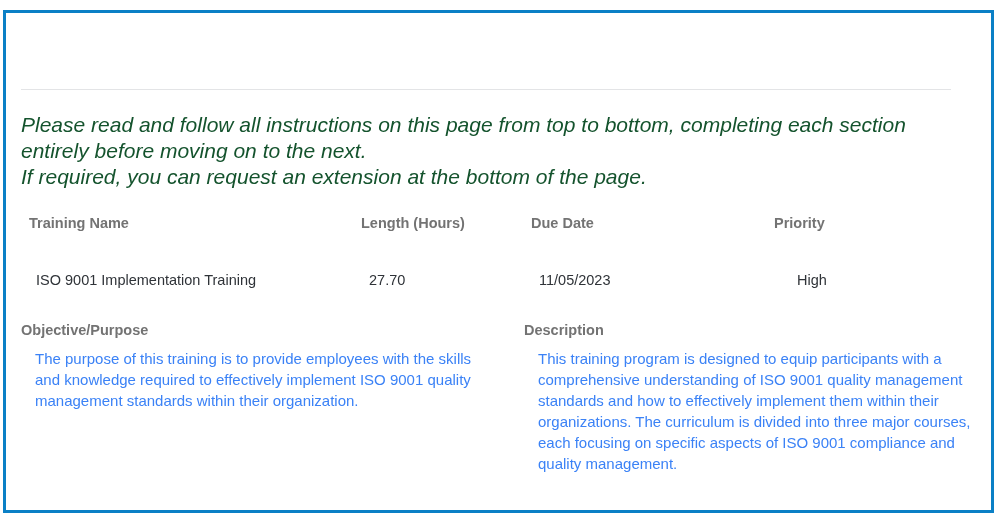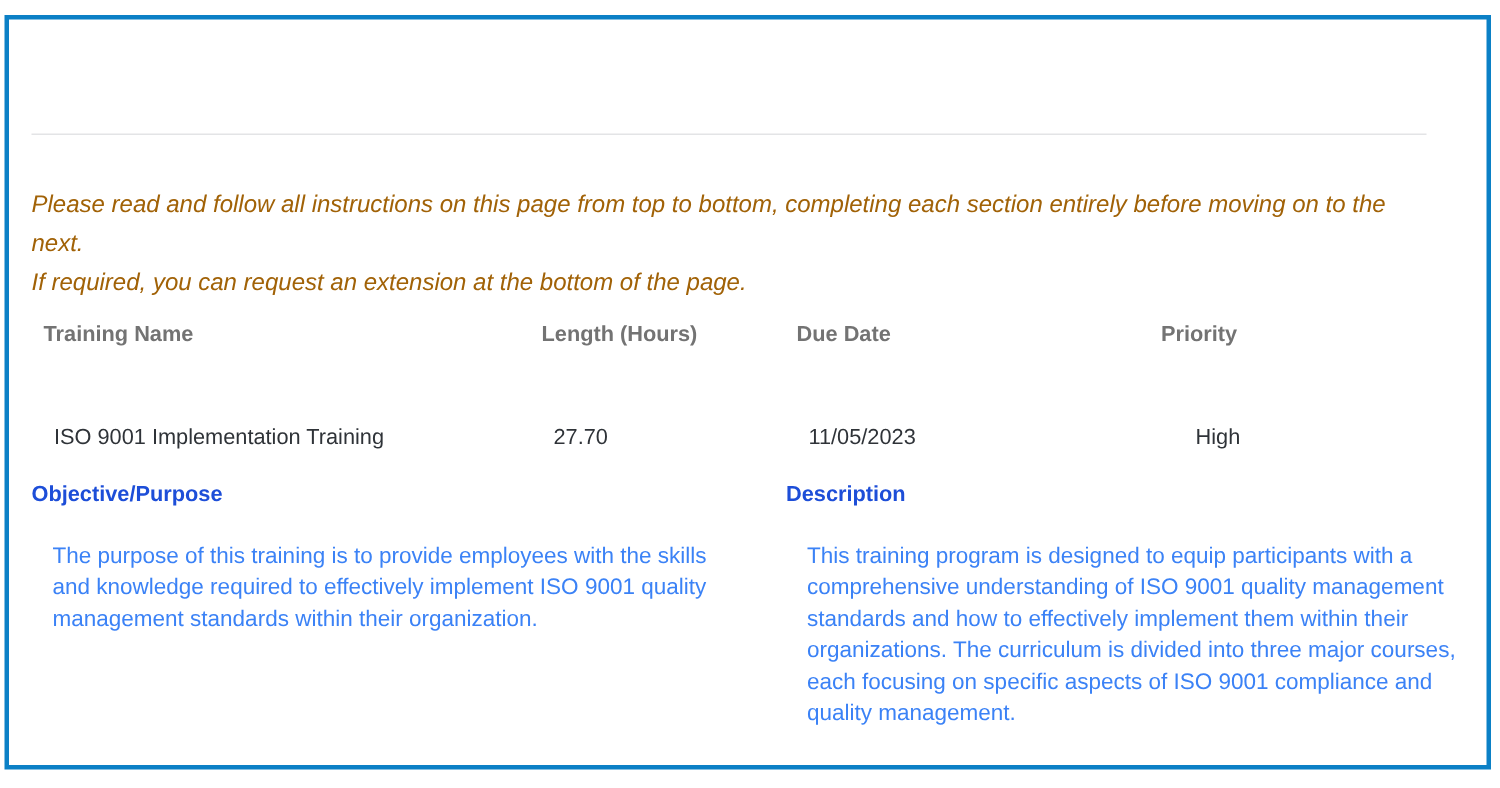--- a/index.html
+++ b/index.html
@@ -96,24 +96,23 @@
     background: #e3e4e6;
   }
 
   
   .instructions {
     position: absolute;
     left: 15px;
     top: 99px;
     width: 930px;
     font-style: italic;
-    font-size: 16px;
+    font-size: 21px;
     line-height: 26px;
-    color: #a16207;
-    margin-top: 12px;
+    color: #14532d;
   }
   .instructions .line2 {
     display: block;
   }
 
   
   .summary {
     position: absolute;
     left: 15px;
     top: 202px;
@@ -139,41 +138,41 @@
   .col-1 { left: 8px; }
   .col-2 { left: 340px; }
   .col-3 { left: 510px; }
   .col-4 { left: 753px; }
 
   .col-1.summary-cell { left: 15px; }
   .col-2.summary-cell { left: 348px; }
   .col-3.summary-cell { left: 518px; }
   .col-4.summary-cell { left: 763px; margin-left: 13px; }
 
-  .summary-values { top: 39px; }
+  .summary-values { top: 27px; }
 
   
   .details {
     position: absolute;
     left: 15px;
     top: 309px;
     width: 950px;
   }
   .detail-col {
     position: absolute;
     top: 0;
   }
   .detail-col.left { left: 0px; width: 455px; }
   .detail-col.right { left: 503px; width: 450px; }
 
   .detail-heading {
     font-size: 14.5px;
     font-weight: bold;
-    color: #1d4ed8;
-    margin: 0 0 22px 0;
+    color: #737373;
+    margin: 0 0 10px 0;
   }
   .detail-body {
     font-size: 15px;
     line-height: 21px;
     color: #3b82f6;
     margin: 0 0 0 14px;
   }
   .detail-col.right .detail-body {
     margin-left: 14px;
   }

